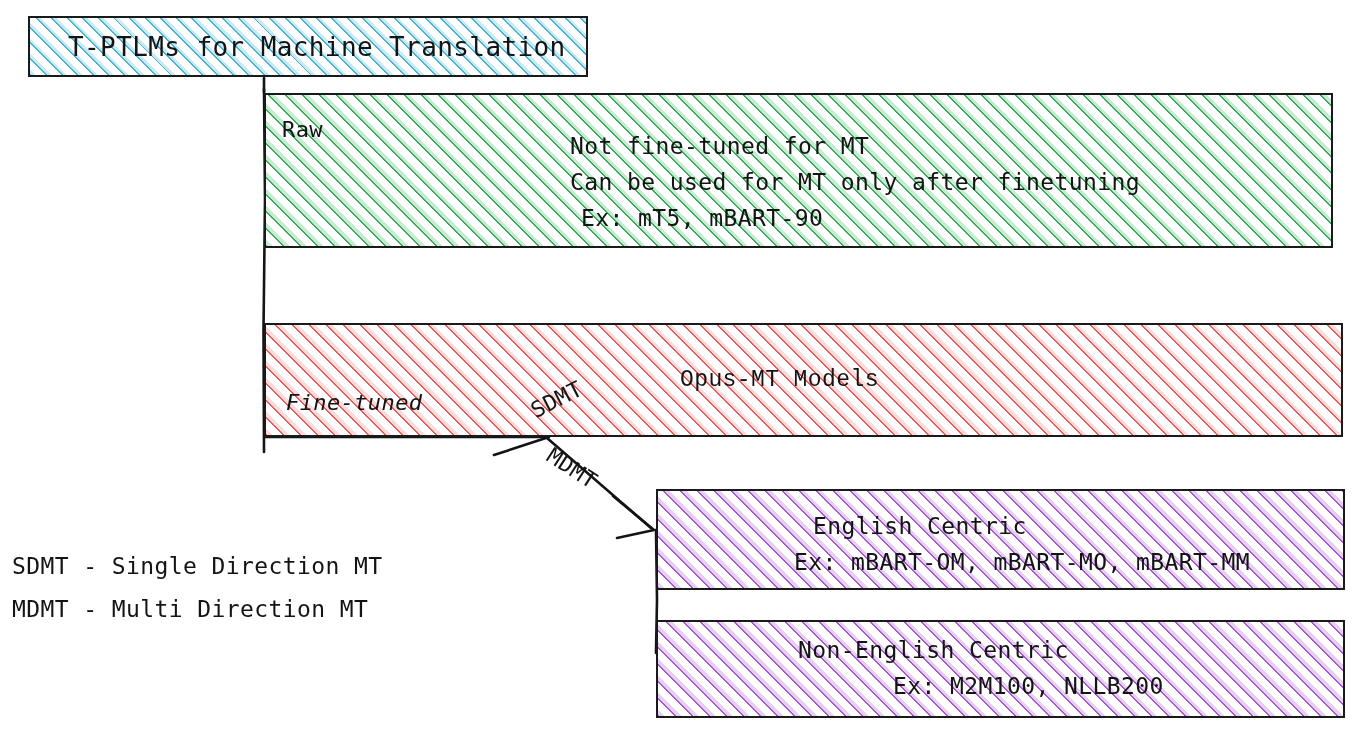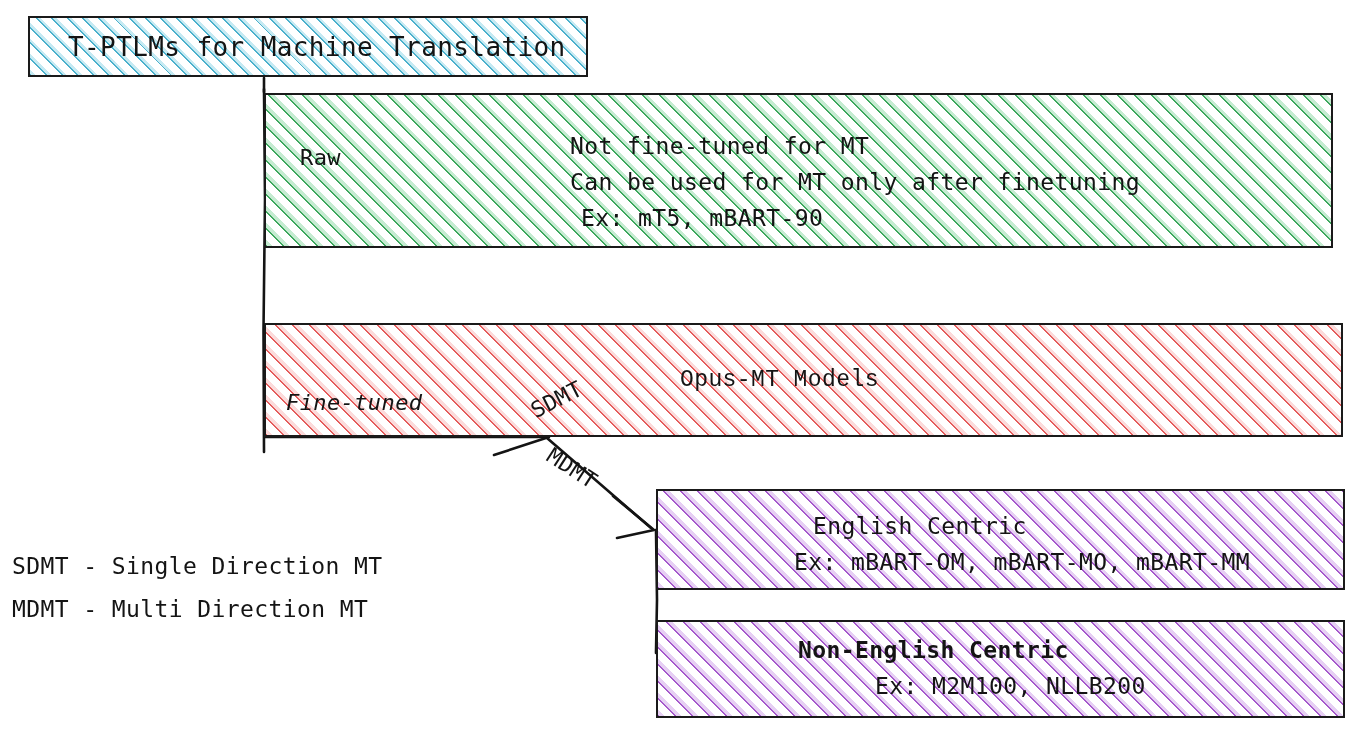--- a/index.html
+++ b/index.html
@@ -127,24 +127,24 @@
   <div class="txt body-txt" style="left:581px; top:200px;">Ex: mT5, mBART-90</div>
 
   <div class="box hatch-red" style="left:264px; top:323px; width:1079px; height:114px;"></div>
   <div class="txt body-txt" style="left:680px; top:362px;font-family:Liberation Mono, monospace;">Opus-MT Models</div>
 
   <div class="box hatch-purple" style="left:656px; top:489px; width:689px; height:101px;"></div>
   <div class="txt body-txt" style="left:794px; top:508px;margin-left:19px;">English Centric</div>
   <div class="txt body-txt" style="left:794px; top:544px;text-align:right;">Ex: mBART-OM, mBART-MO, mBART-MM</div>
 
   <div class="box hatch-purple" style="left:656px; top:620px; width:689px; height:98px;"></div>
-  <div class="txt body-txt" style="left:798px; top:632px;font-weight:bold;">Non-English Centric</div>
-  <div class="txt body-txt" style="left:875px; top:668px;">Ex: M2M100, NLLB200</div>
+  <div class="txt body-txt" style="left:798px; top:632px;">Non-English Centric</div>
+  <div class="txt body-txt" style="left:893px; top:668px;">Ex: M2M100, NLLB200</div>
 
-  <div class="txt edge-lbl" style="left:300px; top:117px;margin-top:28px;">Raw</div>
+  <div class="txt edge-lbl" style="left:282px; top:117px;">Raw</div>
 
   <div class="txt edge-lbl" style="left:286px; top:390px;font-style:italic;">Fine-tuned</div>
 
   <div class="txt edge-lbl rot-sdmt" style="left:538px; top:398px;">SDMT</div>
 
   <div class="txt edge-lbl rot-mdmt" style="left:556px; top:443px;">MDMT</div>
 
   <div class="txt legend-txt" style="left:12px; top:545px;">SDMT - Single Direction MT</div>
   <div class="txt legend-txt" style="left:12px; top:588px;text-align:right;">MDMT - Multi Direction MT</div>
 

